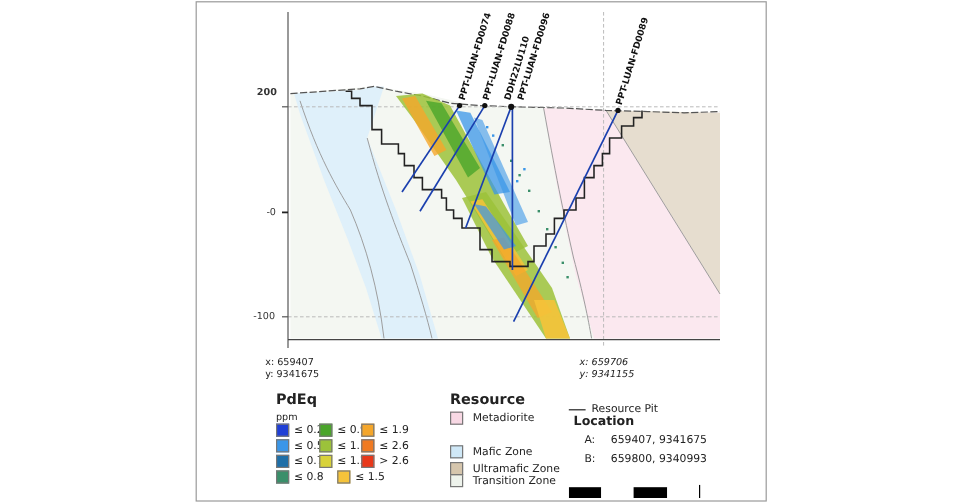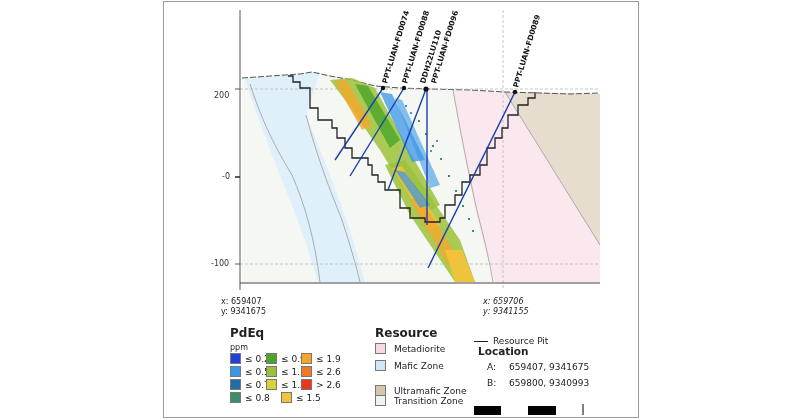--- a/index.html
+++ b/index.html
@@ -108,21 +108,21 @@
 
   <g font-family="DejaVu Sans, sans-serif" font-size="7.5" font-weight="bold" fill="#111">
     <text transform="translate(387,84) rotate(-73)" id="dh0">PPT-LUAN-FD0074</text>
     <text transform="translate(407,84) rotate(-73)" id="dh1">PPT-LUAN-FD0088</text>
     <text transform="translate(425,84) rotate(-73)" id="dh2">DDH22LU110</text>
     <text transform="translate(436,84) rotate(-73)" id="dh3">PPT-LUAN-FD0096</text>
     <text transform="translate(518,88) rotate(-73)" id="dh4">PPT-LUAN-FD0089</text>
   </g>
 </svg>
 
-<div class="axis-label" style="left:214px; top:91px;">200</div>
+<div class="axis-label" style="left:214px; top:72px;font-weight:bold;">200</div>
 <div class="axis-label" style="left:222px; top:172px;">-0</div>
 <div class="axis-label" style="left:211px; top:259px;">-100</div>
 
 <div class="coord" style="left:221px; top:297px;">
   <div>x: 659407</div>
   <div>y: 9341675</div>
 </div>
 <div class="coord" style="left:483px; top:297px;font-style:italic;">
   <div>x: 659706</div>
   <div>y: 9341155</div>
@@ -176,21 +176,21 @@
       <span>&gt; 2.6</span>
     </div>
   </div>
 
 <div class="legend-title" style="left:375px; top:326px;">Resource</div>
 <div id="litho-items">
     <div class="swatch-row" style="left: 375px; top: 343px;">
       <span class="sw" style="background: rgb(248, 216, 228); margin-right: 8px;"></span>
       <span>Metadiorite</span>
     </div>
-    <div class="swatch-row" style="left: 375px; top: 360px;">
+    <div class="swatch-row" style="left: 375px; top: 371px;">
       <span class="sw" style="background: rgb(207, 232, 247); margin-right: 8px;"></span>
       <span>Mafic Zone</span>
     </div>
     <div class="swatch-row" style="left: 375px; top: 371px; margin-top: 24px;">
       <span class="sw" style="background: rgb(238, 243, 236); margin-right: 8px;"></span>
       <span>Transition Zone</span>
     </div>
     <div class="swatch-row" style="left: 375px; top: 385px;">
       <span class="sw" style="background: rgb(214, 198, 173); margin-right: 8px;"></span>
       <span>Ultramafic Zone</span>

